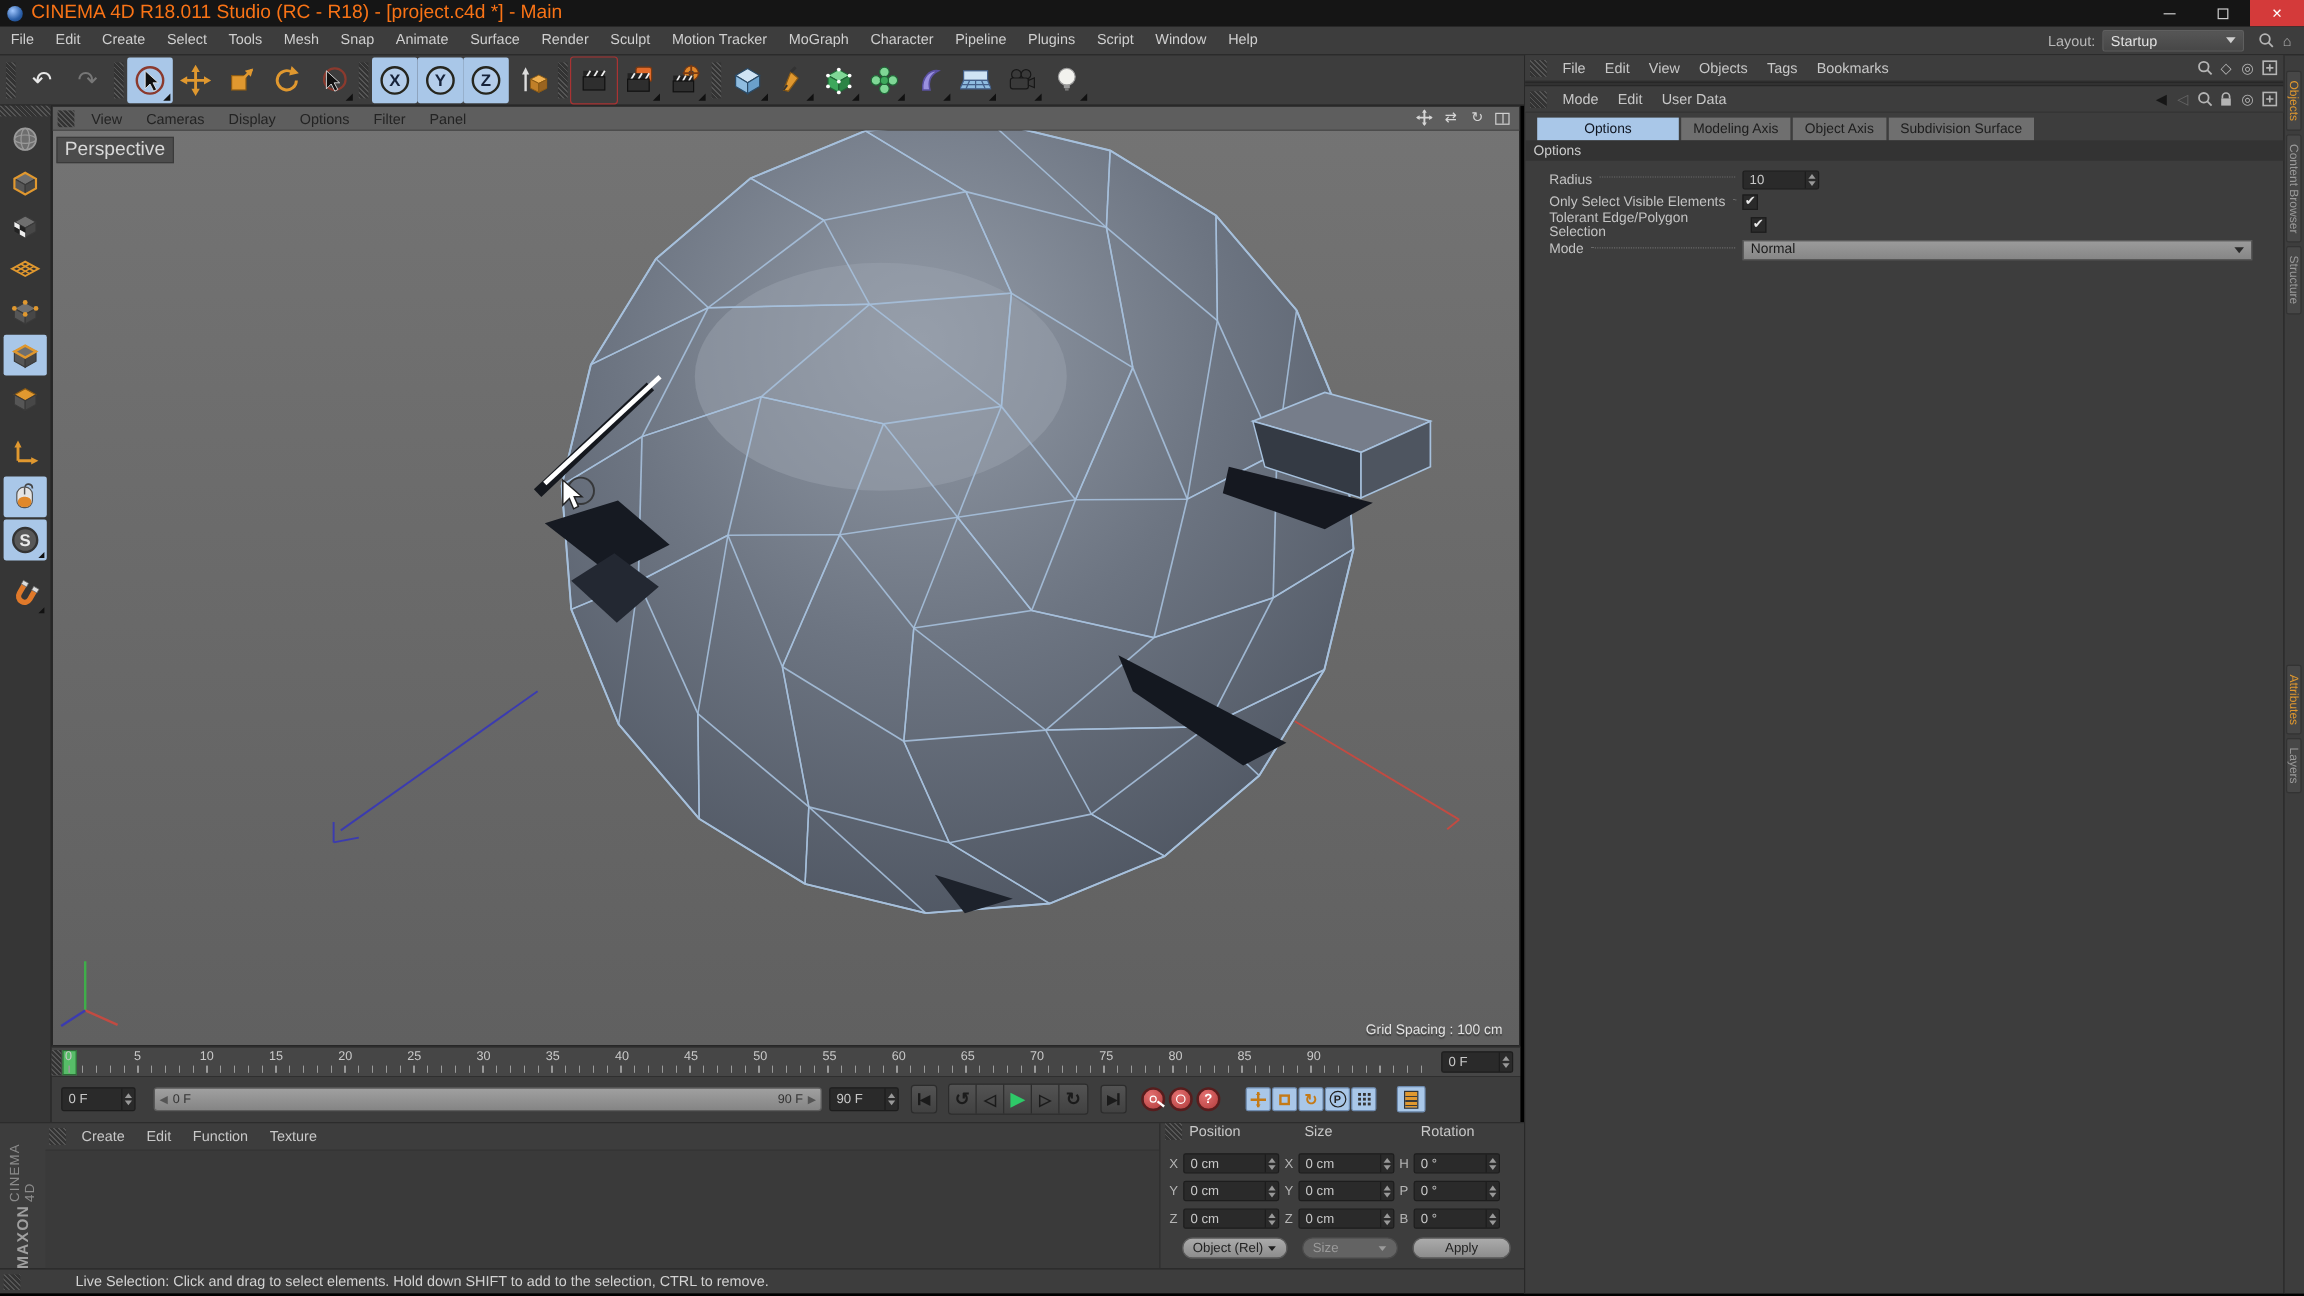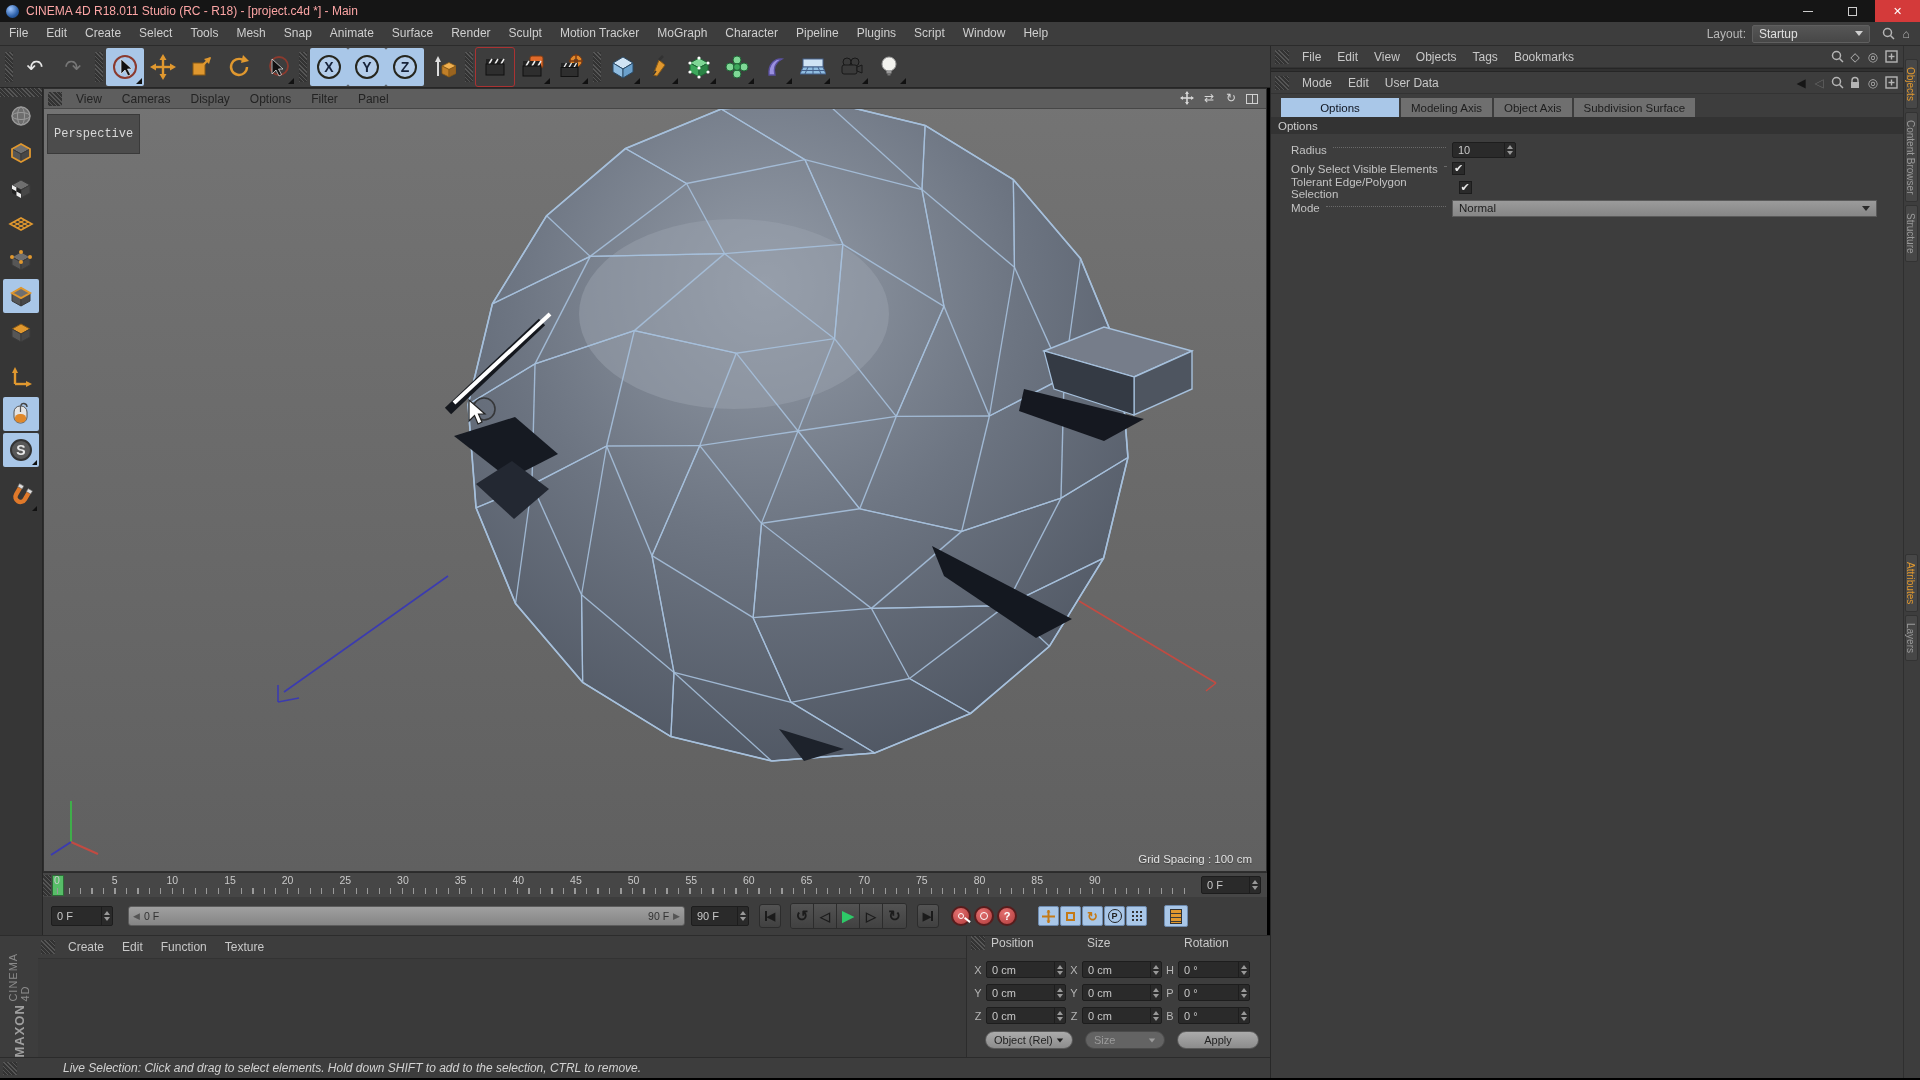--- a/index.html
+++ b/index.html
@@ -4,21 +4,21 @@
 <style>
   * { margin:0; padding:0; box-sizing:border-box; }
   html,body { width:1920px; height:1080px; overflow:hidden; background:#000;
     font-family:"Liberation Sans", sans-serif; font-size:12px; user-select:none; }
   .abs { position:absolute; }
 
   
   #titlebar { left:0; top:0; width:1920px; height:22px; background:#151515; display:flex; align-items:center; color:#ddd; }
   #app-icon { width:13px; height:13px; border-radius:50%; margin:0 7px 0 6px;
     background:radial-gradient(circle at 35% 30%, #9fc6ff, #2b5fa8 60%, #123a74); }
-  #title-text { font-size:12px; color:#fca5a5; }
+  #title-text { font-size:16px; color:#f97316; }
   .wctrl { width:45px; height:22px; display:flex; align-items:center; justify-content:center; color:#ddd; font-size:11px; }
   #win-close { background:#d43a3a; color:#fff; }
   #win-max i { display:block; width:9px; height:9px; border:1px solid #ccc; }
   #win-min i { display:block; width:10px; height:1px; background:#ccc; }
   #titlebar .spacer { flex:1; }
 
   #menubar { left:0; top:22px; width:1920px; height:24px; background:#3d3d3d; border-bottom:1px solid #2b2b2b;
     display:flex; align-items:center; color:#cfcfcf; }
   #menubar .mi { padding:0 9px; line-height:23px; }
   #menubar .spacer { flex:1; }
@@ -56,21 +56,21 @@
   #viewport { left:43px; top:88px; width:1224px; height:784px; background:linear-gradient(#747474,#606060); border:1px solid #2e2e2e; }
   #vpmenu { position:absolute; left:0; top:0; width:100%; height:20px; background:#5e5e5e; border-bottom:1px solid #474747;
     display:flex; align-items:center; color:#232323; }
   #vpmenu .mi { padding:0 10px; }
   #vpmenu .vgrip { width:14px; height:14px; margin:0 4px; }
   #vpmenu .spacer { flex:1; }
   .vpicon { width:18px; height:15px; margin-right:4px; color:#d6d6d6; font-size:12px; text-align:center; line-height:15px; }
   #vp-maxgrid { width:12px; height:10px; border:1px solid #d0d0d0; position:relative; margin:0 8px 0 2px; }
   #vp-maxgrid::after { content:""; position:absolute; left:5px; top:0; width:1px; height:8px; background:#d0d0d0; }
   #cam-label { position:absolute; left:3px; top:25px; background:#4c4c4c; border:1px solid #3a3a3a;
-    color:#d8d8d8; padding:12px 6px; font-size:12px;font-family:Liberation Mono, monospace; }
+    color:#d8d8d8; padding:1px 6px; font-size:16px; }
   #grid-label { position:absolute; right:14px; bottom:6px; color:#e2e2e2; font-size:11.5px; text-shadow:0 1px 1px #3a3a3a; }
   #mesh { position:absolute; left:0; top:20px; width:1224px; height:764px; }
 
   
   #ruler { left:43px; top:872px; width:1224px; height:25px; background:#464646; border-top:1px solid #2b2b2b; }
   #ruler .grip { position:absolute; left:0; top:2px; width:8px; height:21px; }
   #playhead { position:absolute; left:9px; top:2px; width:12px; height:21px; background:#57bd68; border:1px solid #2c6b36; }
   #ruler-labels { position:absolute; left:3px; top:1px; width:1060px; display:flex; justify-content:space-between; }
   #ruler-labels span { width:22px; text-align:center; color:#c9c9c9; font-size:10.5px; }
   #ruler-ticks { position:absolute; left:14px; top:15px; width:1128px; height:6px;
@@ -940,21 +940,21 @@
         </div>
       <div class="pill" id="apply-btn">
           <span>Apply</span>
         </div>
     </div>
   </div>
 </div>
 
 <div id="statusbar" class="abs">
   <span class="grip pgrip"></span>
-  <span style="margin-left:40px;font-style:italic;">Live Selection: Click and drag to select elements. Hold down SHIFT to add to the selection, CTRL to remove.</span>
+  <span style="margin-left:40px;">Live Selection: Click and drag to select elements. Hold down SHIFT to add to the selection, CTRL to remove.</span>
 </div>
 <div id="blackstrip" class="abs"></div>
 
 <div id="rightpanel" class="abs">
 
   <div class="rp-menurow">
     <span class="grip pgrip"></span>
     <span class="mi">File</span>
     <span class="mi">Edit</span>
     <span class="mi">View</span>

